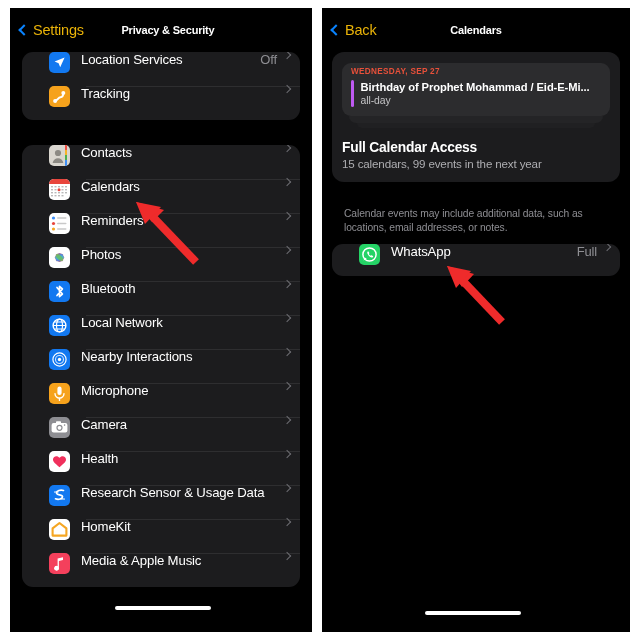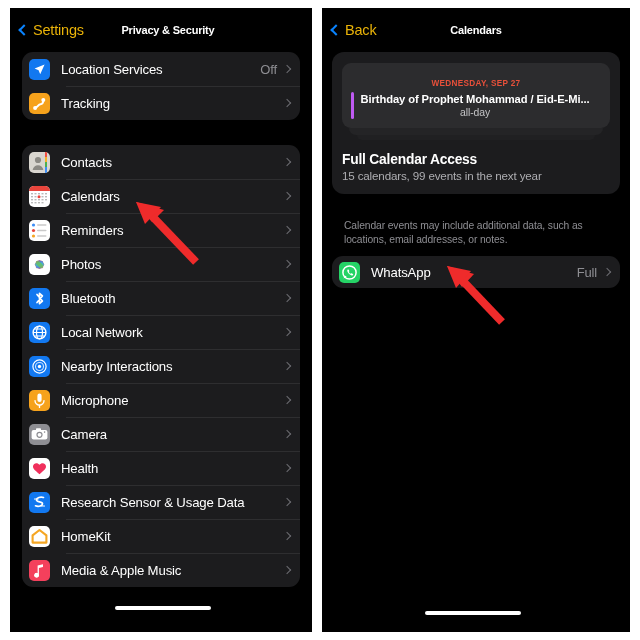--- a/index.html
+++ b/index.html
@@ -59,24 +59,24 @@
   
   .card {
     margin:0 12px;
     background:#1c1c1e;
     border-radius:11px;
     overflow:hidden;
   }
   .row {
     position:relative;
     display:flex;
-    align-items:center;
     height:34px;
     padding-left:7px;
     padding-right:10px;
+    margin-left:20px;
   }
   .row + .row::before {
     content:"";
     position:absolute;
     left:44px; right:0; top:0;
     height:1px;
     background:#2e2e30;
   }
   .row-label {
     color:#ffffff;
@@ -118,24 +118,23 @@
   
   .outer-card {
     margin:0 10px;
     background:#1c1c1e;
     border-radius:12px;
     padding:11px 10px 12px 10px;
   }
   .event-card {
     background:#2c2c2e;
     border-radius:9px;
-    padding:16px 9px 9px 9px;
+    padding:4px 9px 9px 9px;
     position:relative;
     z-index:3;
-    text-align:center;
   }
   .event-date {
     color:#e8503a;
     font-size:8.2px;
     font-weight:bold;
     letter-spacing:0.3px;
     margin-bottom:4px;
   }
   .event-body { display:flex; }
   .event-bar {

